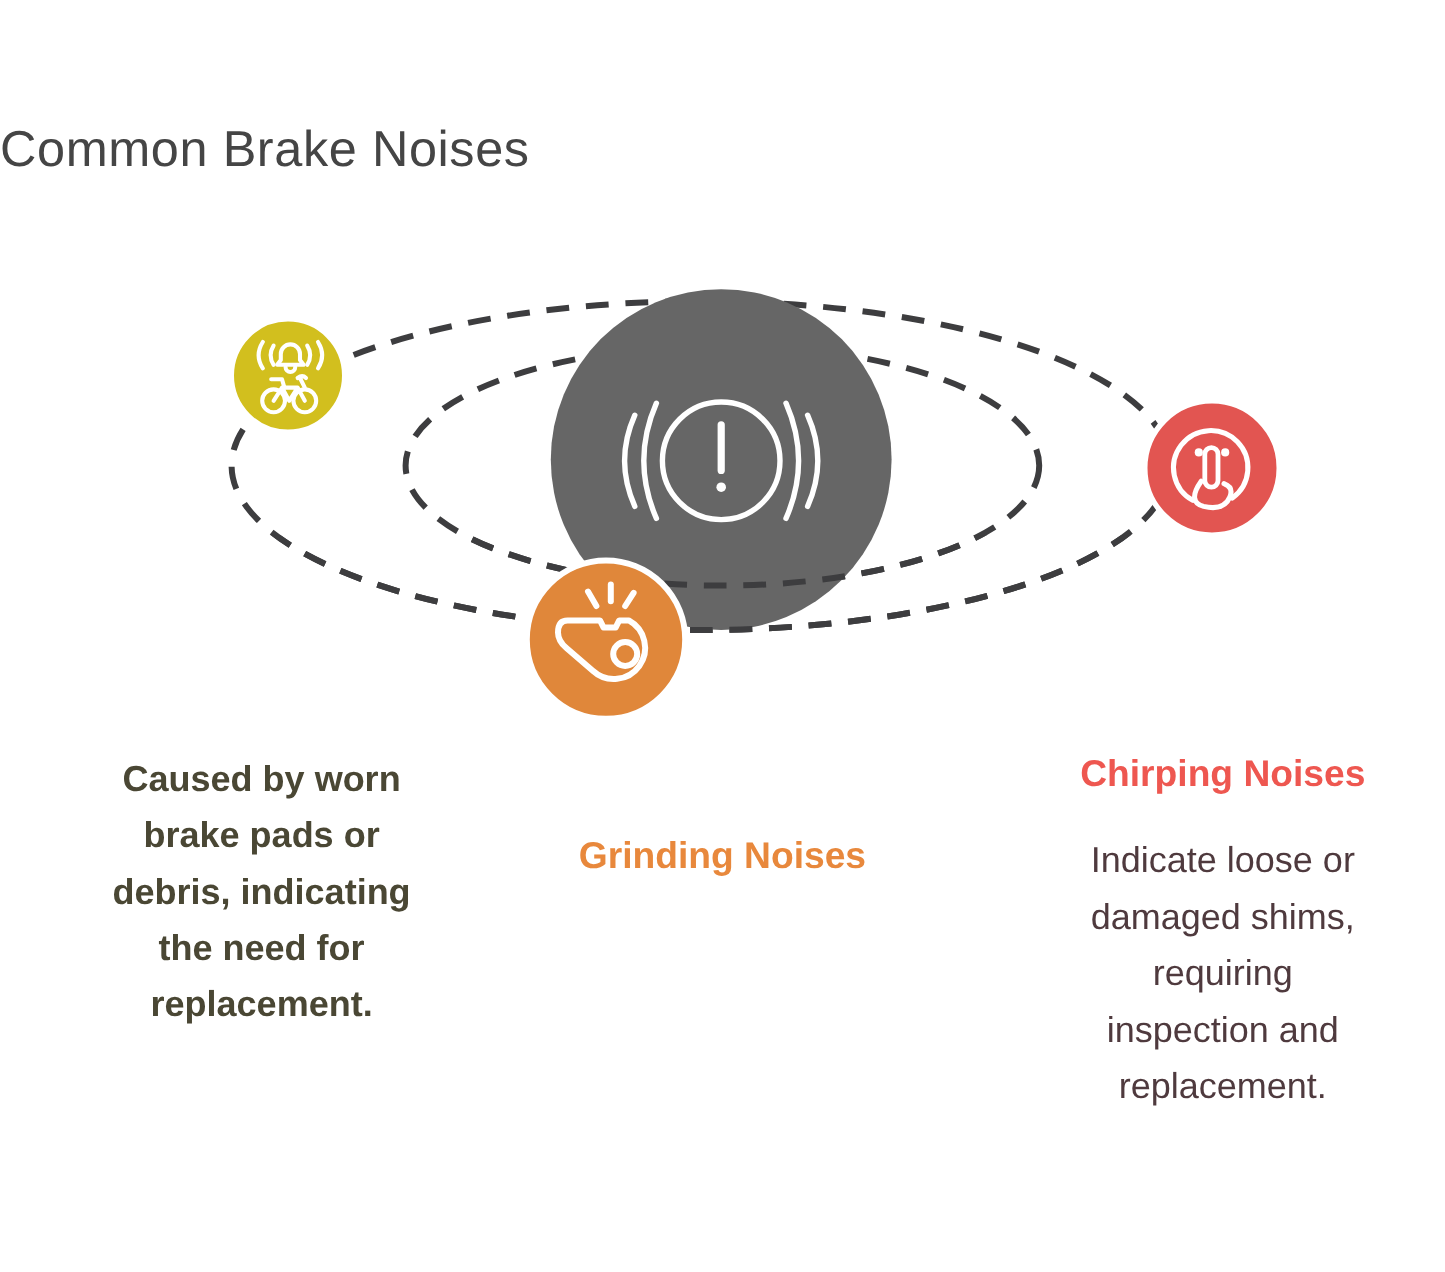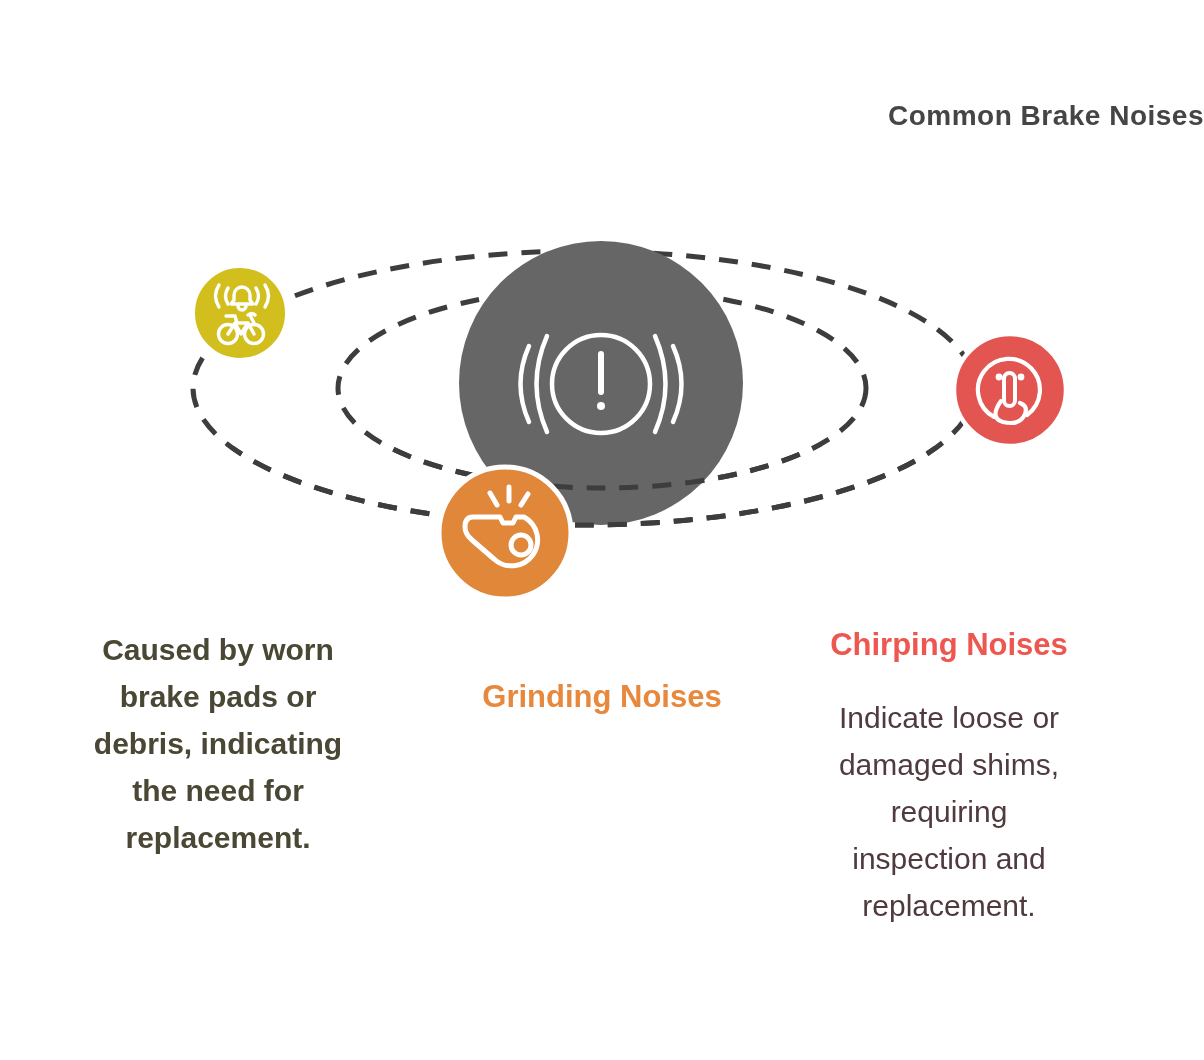--- a/index.html
+++ b/index.html
@@ -3,32 +3,32 @@
 <meta charset="utf-8">
 <style>
   * { margin:0; padding:0; box-sizing:border-box; }
   html, body { background:#ffffff; }
   .canvas {
     position:relative; width:1204px; height:1060px; background:#ffffff;
     font-family:"Liberation Sans", sans-serif; overflow:hidden;
   }
   .title {
     position:absolute; top:100px; left:0; width:100%;
-    text-align:right; font-size:28px; font-weight:700;
+    text-align:left; font-size:42px; font-weight:400;
     color:var(--title, #454545); letter-spacing:.5px;
   }
   .orbit-svg { position:absolute; top:0; left:0; }
   .orbit { fill:none; stroke:var(--orbit, #3d3d3f); stroke-width:5; stroke-dasharray:19 14; }
   .wicon { fill:none; stroke:#ffffff; stroke-linecap:round; stroke-linejoin:round; }
   .col { position:absolute; text-align:center; }
   .col h2 { font-size:31px; font-weight:700; line-height:42px; margin-bottom:28px; }
   .col p  { font-size:30px; line-height:47px; white-space:pre-line; }
   .col-squealing { left:40px;  top:626px; width:356px; }
-  .col-grinding  { left:424px; top:676px; width:356px; }
-  .col-chirping  { left:770px; top:624px; width:358px; }
+  .col-grinding  { left:424px; top:692px; width:356px; }
+  .col-chirping  { left:840px; top:624px; width:358px; }
   .col-squealing h2 { color:var(--squealing-heading, #e5cb15); }
   .col-squealing p  { color:var(--body-squealing, #4a4734);font-weight:bold; }
   .col-grinding h2  { color:var(--grinding-heading, #e8883c); }
   .col-grinding p   { color:var(--body-grinding, #4e4339); }
   .col-chirping h2  { color:var(--chirping-heading, #ee5750); }
   .col-chirping p   { color:var(--body-chirping, #4f3a3e); }
 </style>
 </head>
 <body>
 

